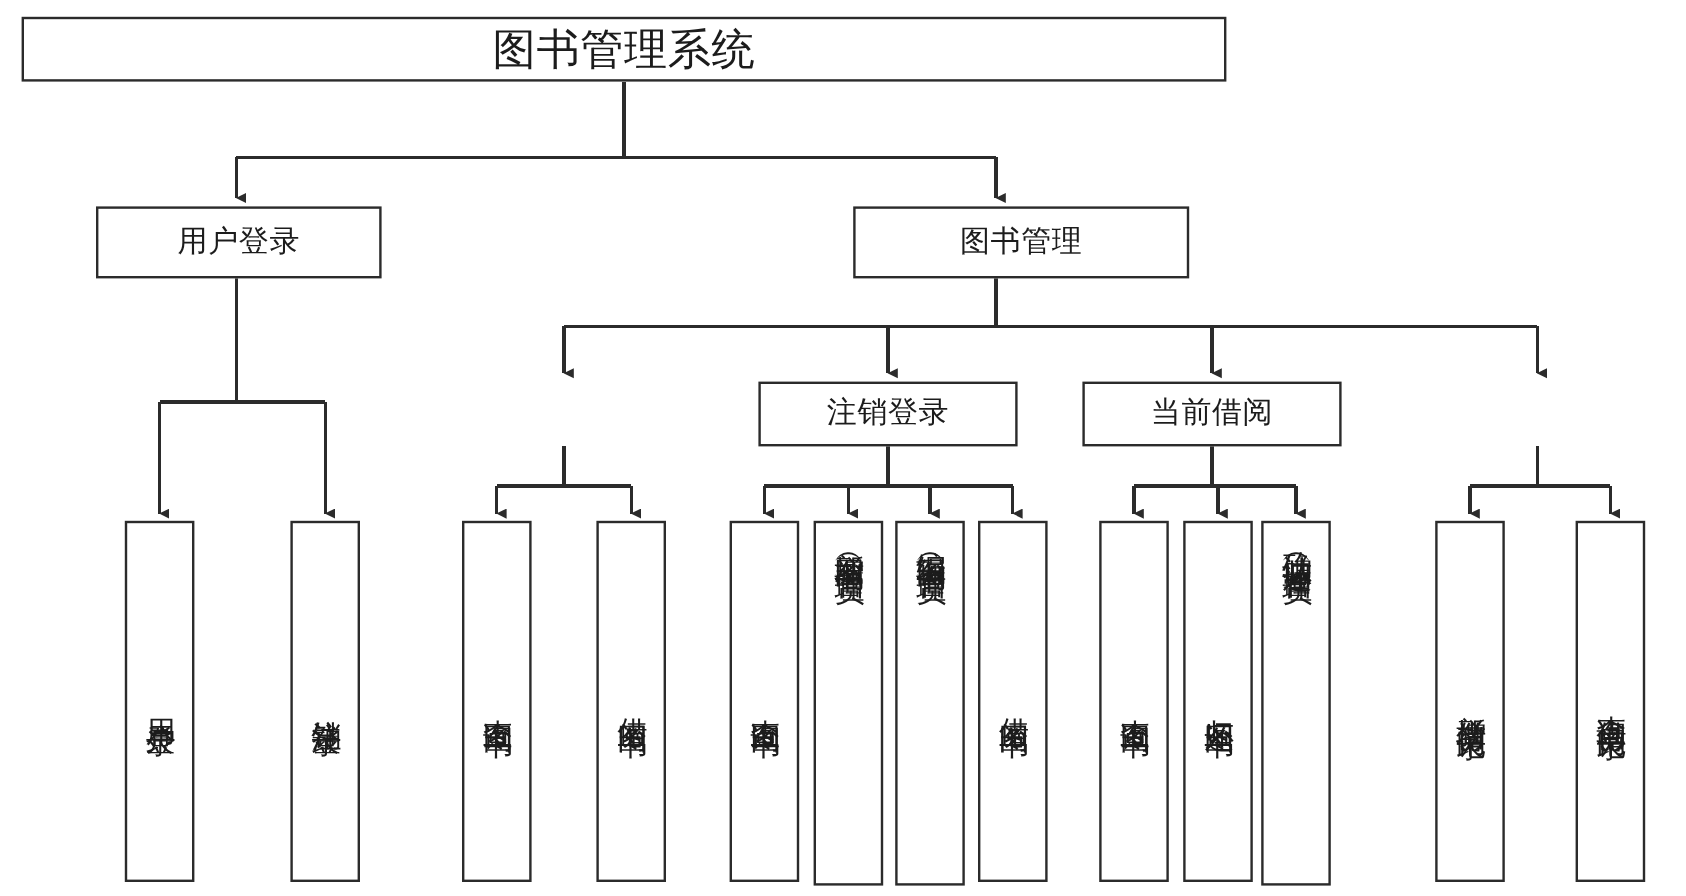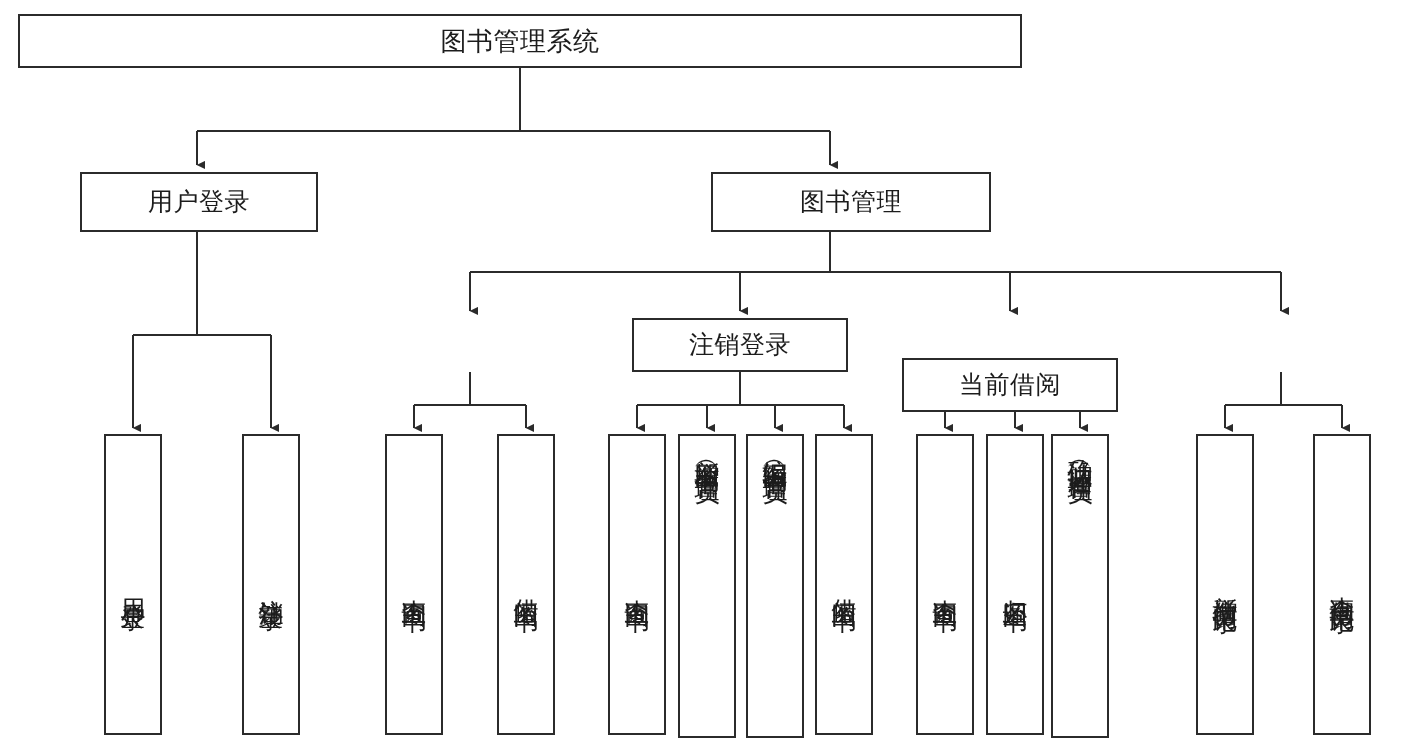--- a/index.html
+++ b/index.html
@@ -44,21 +44,21 @@
     text-align: center;
     line-height: 1.18;
     white-space: nowrap;
   }
   
   .horiz .label {
     font-size: 25px;
     letter-spacing: 0.5px;
   }
   .root .label {
-    font-size: 26px;
+    font-size: 36px;
   }
   
   .leaf {
     align-items: flex-start;
     justify-content: center;
     padding-top: 0;
   }
   .leaf .label {
     writing-mode: vertical-rl;
     text-orientation: upright;
@@ -155,21 +155,21 @@
 
   <div class="node horiz" style="left:711px; top:172px; width:280px; height:60px;">
     <span class="label">图书管理</span>
   </div>
 
 
   <div class="node horiz" style="left:632px; top:318px; width:216px; height:54px;">
     <span class="label">注销登录</span>
   </div>
 
-  <div class="node horiz" style="left:902px; top:318px; width:216px; height:54px;margin-top:40px;">
+  <div class="node horiz" style="left:902px; top:318px; width:216px; height:54px;">
     <span class="label">当前借阅</span>
   </div>
 
 
   <div class="node leaf v-center" style="left:104px; top:434px; width:58px; height:301px;">
     <span class="label">用户登录</span>
   </div>
 
   <div class="node leaf v-center" style="left:242px; top:434px; width:58px; height:301px;">
     <span class="label">注销登录</span>

